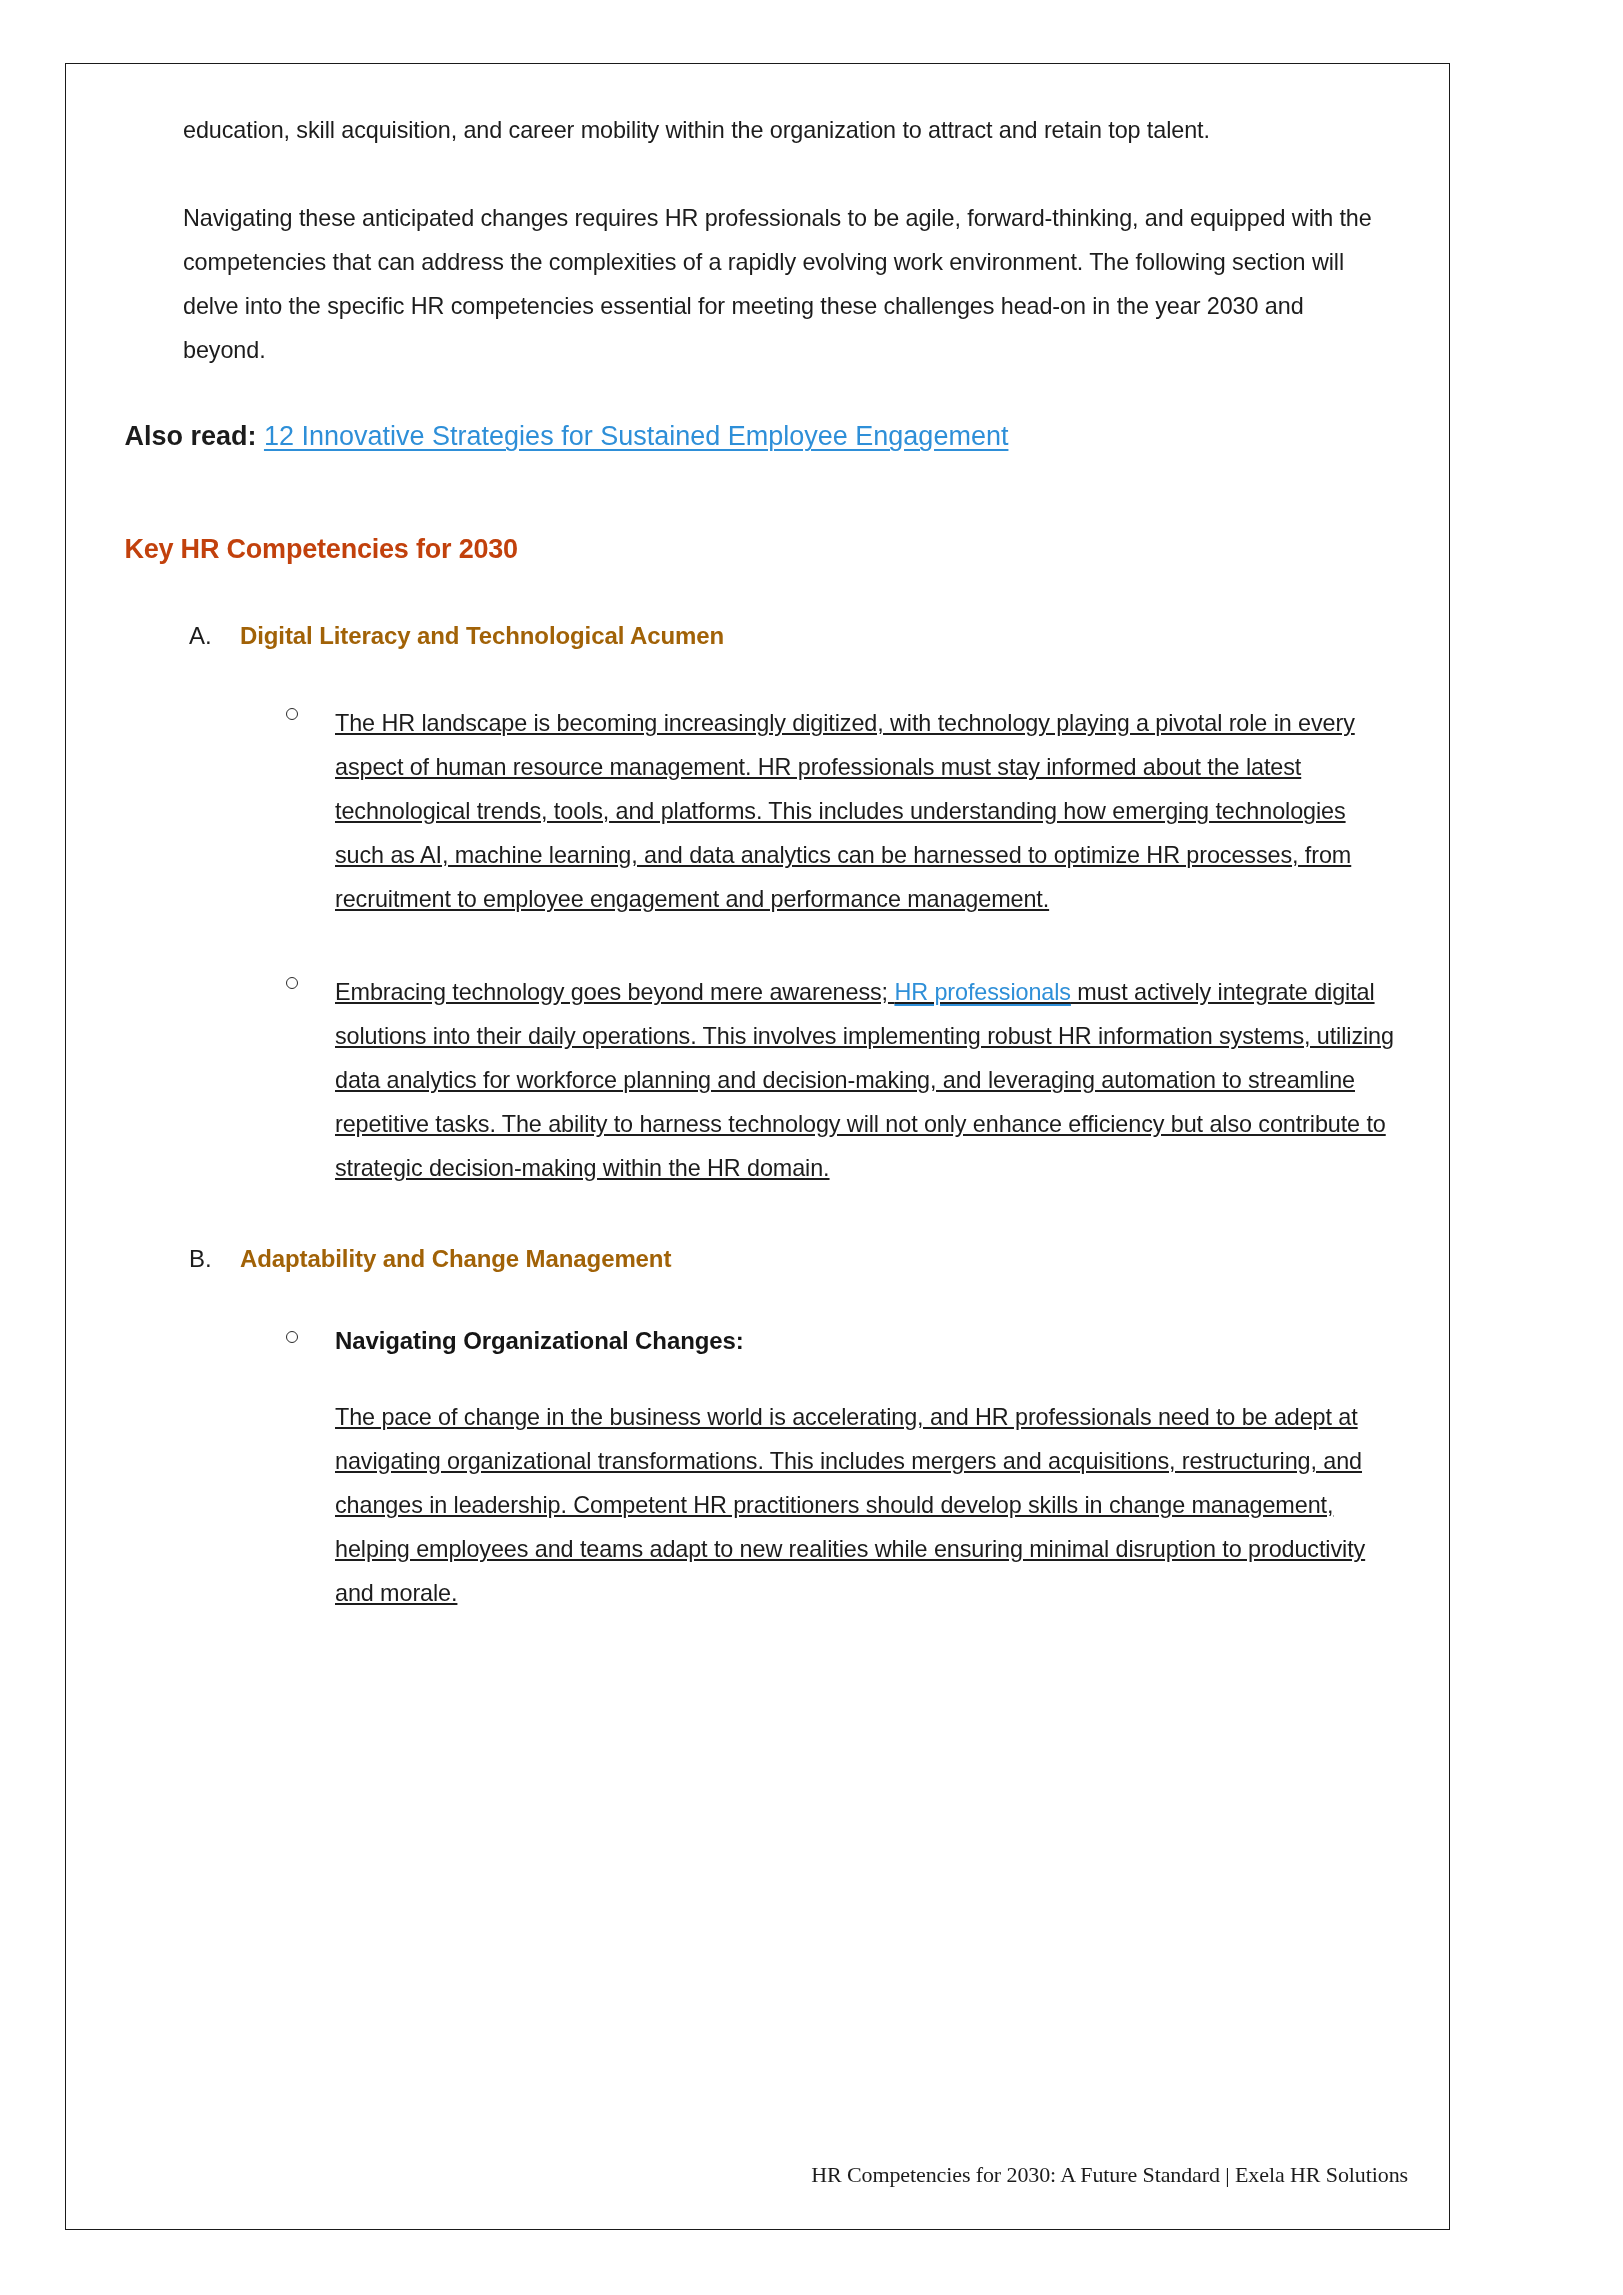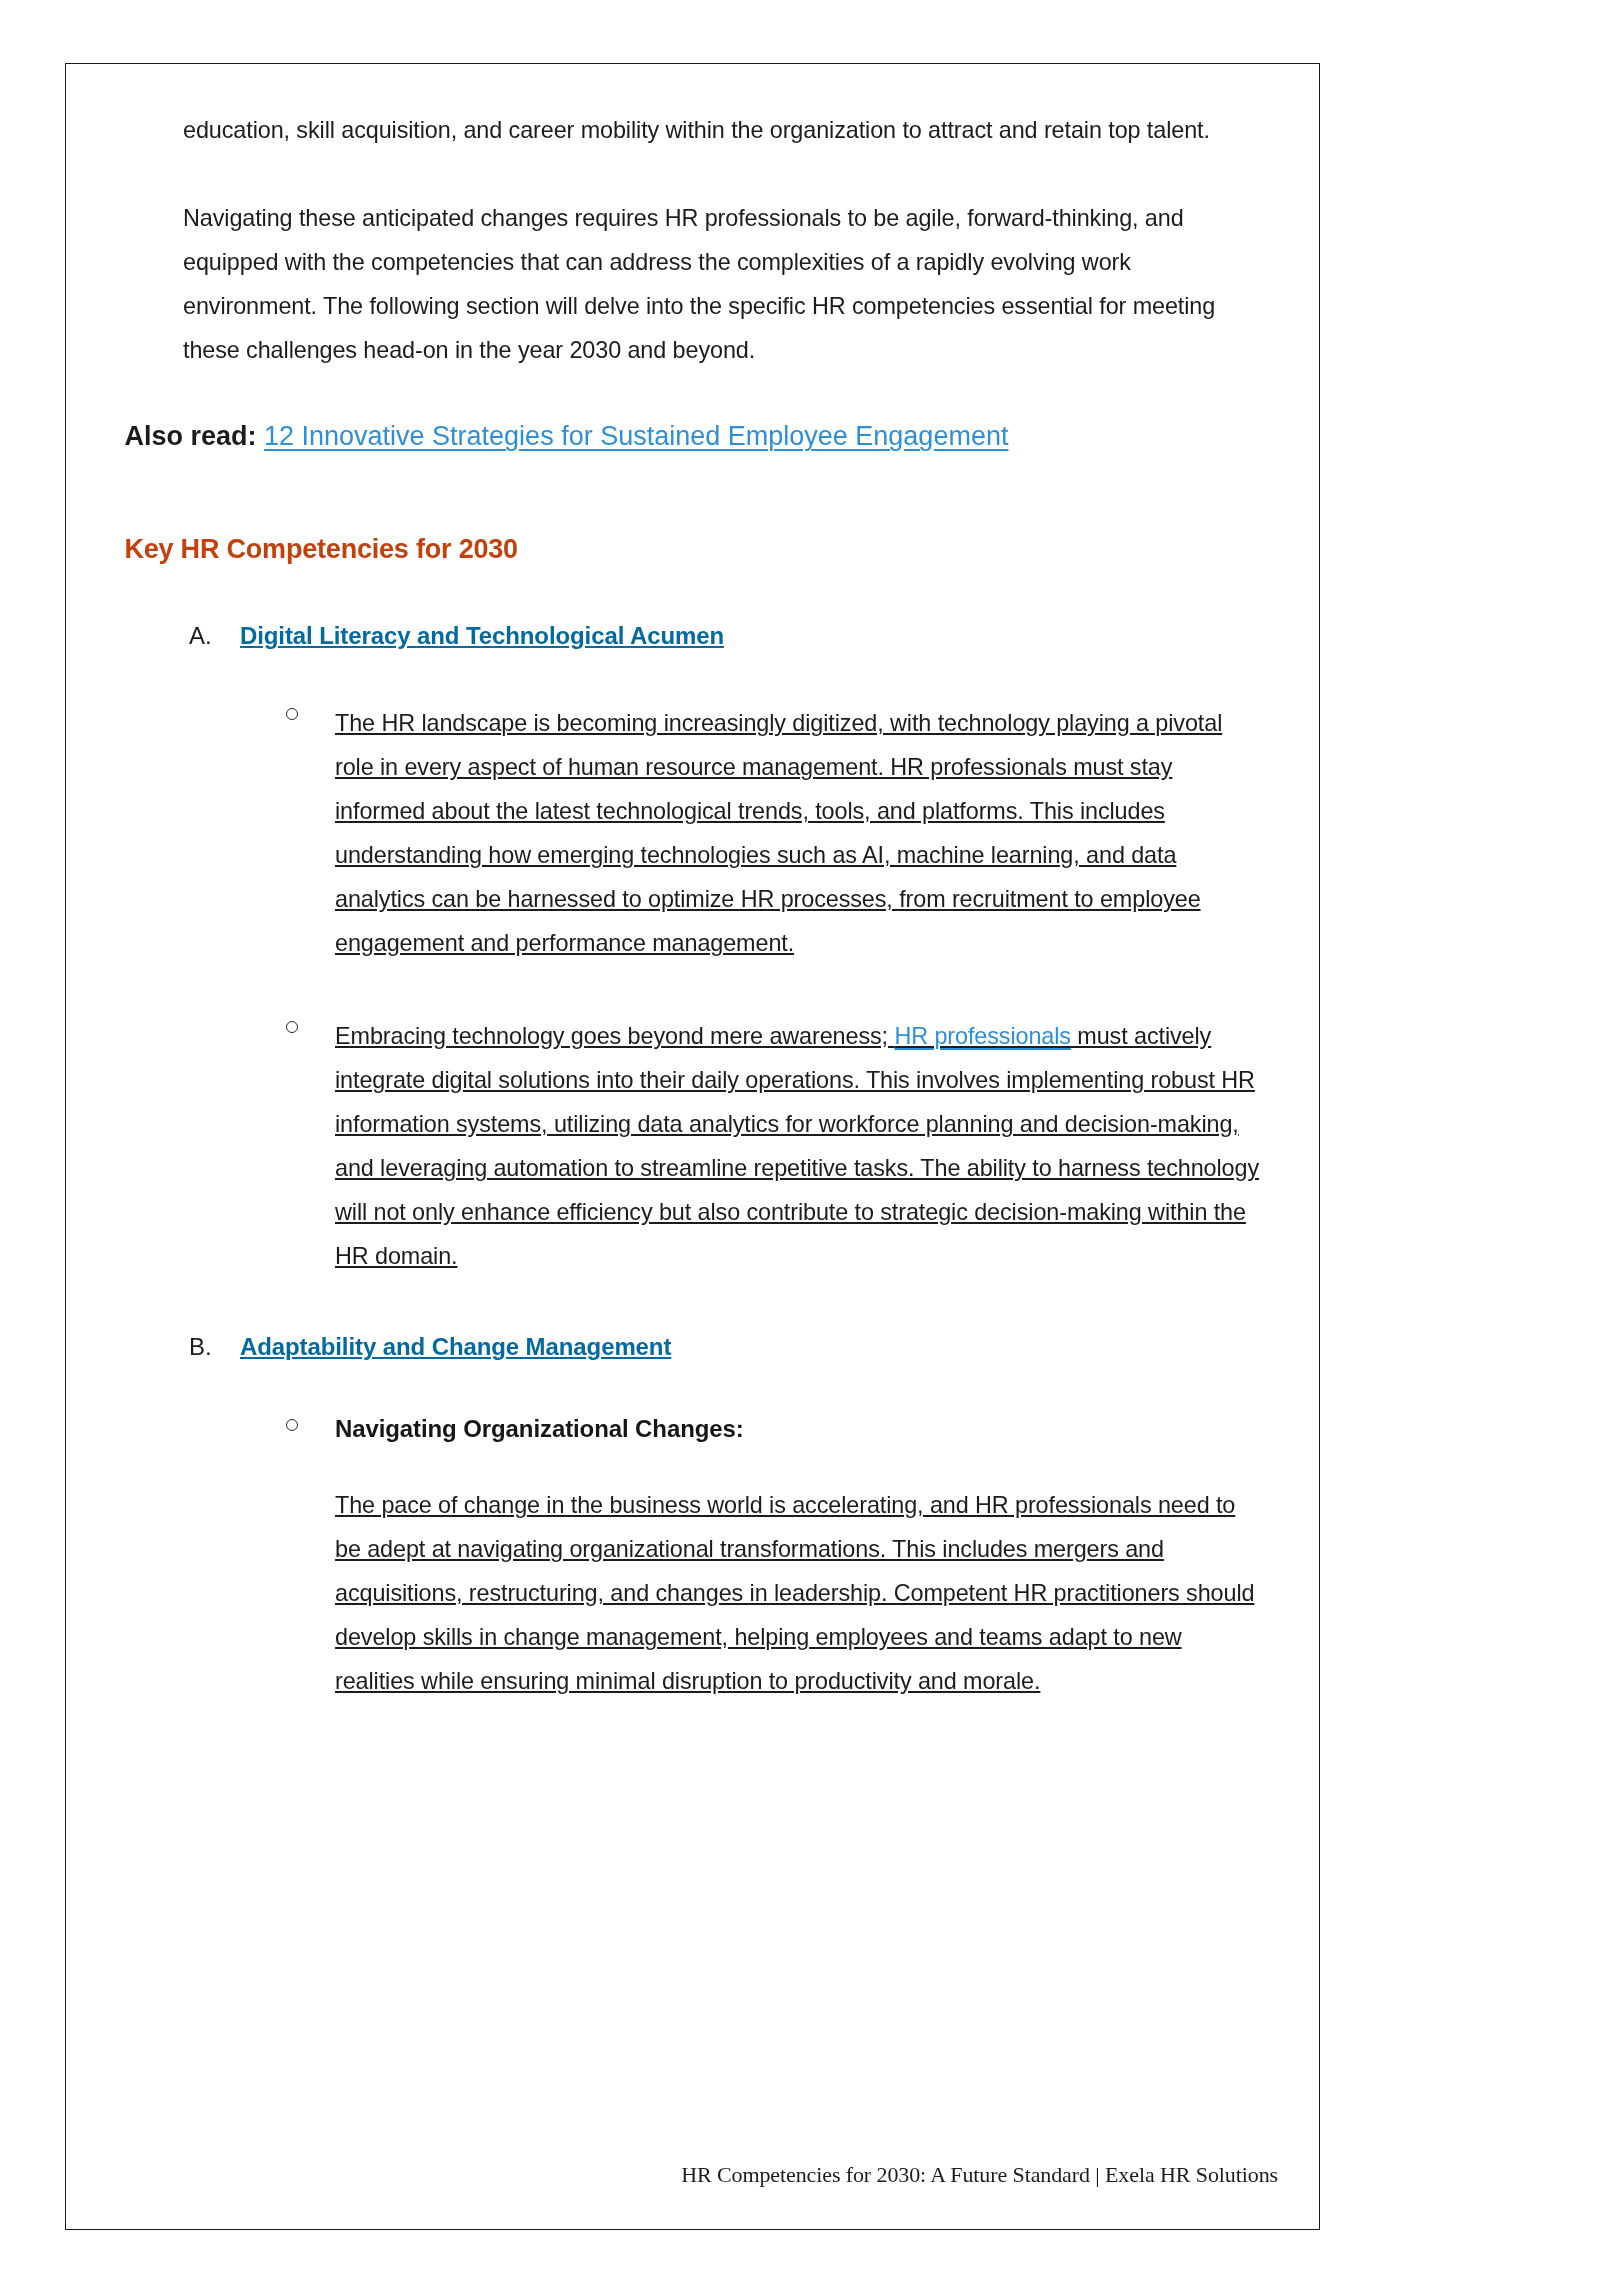--- a/index.html
+++ b/index.html
@@ -11,21 +11,21 @@
     width: 1623px;
     height: 2295px;
     font-family: "Liberation Sans", "DejaVu Sans", sans-serif;
     -webkit-font-smoothing: antialiased;
   }
 
   .page-sheet {
     position: absolute;
     left: 65px;
     top: 63px;
-    width: 1255px;
+    width: 1385px;
     height: 2167px;
     box-sizing: border-box;
     border: 1.6px solid #1a1a1a;
     background: #ffffff;
     overflow: hidden;
   }
 
   .page-content {
     position: absolute;
     left: 0;
@@ -102,22 +102,21 @@
   .lettered-marker {
     position: absolute;
     left: 82px;
     top: 0;
     font-weight: normal;
     color: #1c1c1c;
     font-size: 24px;
   }
   .lettered-label {
     font-weight: bold;
-    color: #0369a1;
-    text-decoration: underline;
+    color: #a16207;
   }
 
   
   .circle-item {
     position: relative;
     margin-top: 49px;
     padding-left: 228px;
     font-size: 24px;
     line-height: 33px;
   }

